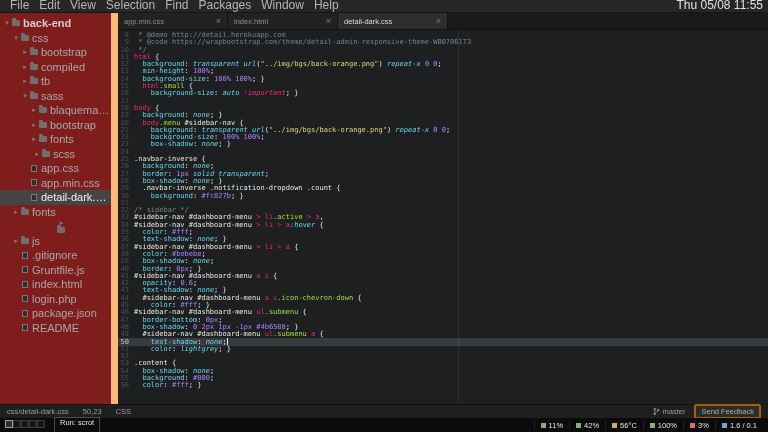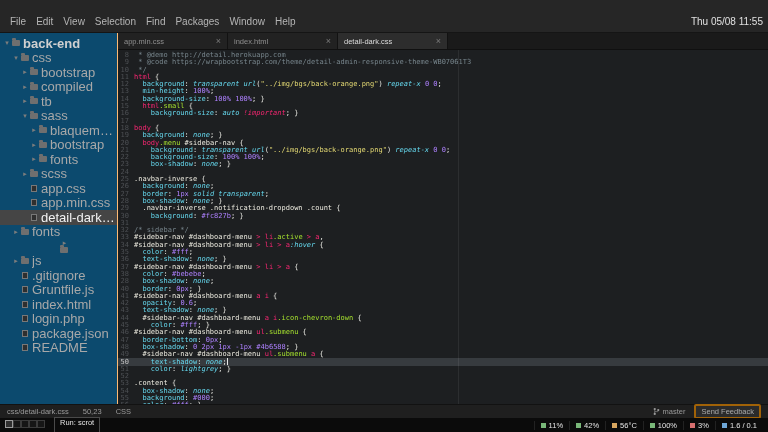--- a/index.html
+++ b/index.html
@@ -6,32 +6,32 @@
   html,body { background:#000; }
   .screen {
     position:relative; width:768px; height:432px; overflow:hidden;
     display:flex; flex-direction:column;
     background:#1d1f21;
     font-family:"Liberation Sans", sans-serif;
   }
   
   .menubar {
     flex:0 0 13px; height:13px; background:#262626; border-bottom:1px solid #151515;
-    display:flex; justify-content:space-between; align-items:flex-start;
-    padding:16px 5px; font-size:10px; color:#b5b5b5;
+    display:flex; justify-content:space-between; align-items:flex-end;
+    padding:0 5px; font-size:12px; color:#b5b5b5;
   }
   .menus { display:flex; align-items:center; }
   .menu-item { padding:0 5px; cursor:default; }
   .clock { color:#e0e0e0; }
   
   .main { flex:1; display:flex; min-height:0; }
   
   .sidebar {
-    flex:0 0 118px; width:118px; background:#0c4a6e; border-right:1px solid #fdba74;
-    padding-top:3px; font-size:13px; color:#a8a8a8; overflow:hidden;
+    flex:0 0 118px; width:118px; background:#7f1d1d; border-right:7px solid #fdba74;
+    padding-top:3px; font-size:11px; color:#a8a8a8; overflow:hidden;
   }
   .tree-row { height:14.5px; display:flex; align-items:center; white-space:nowrap; }
   .tree-row.selected { background:#454545; color:#f2f2f2; }
   .tree-row.root .tlabel { color:#d0d0d0; font-weight:bold; }
   .chev { flex:none; width:8px; text-align:center; color:#7d7d7d; font-size:7px; }
   .chev.open::before { content:"▾"; }
   .chev.closed::before { content:"▸"; }
   .dicon { flex:none; position:relative; width:8px; height:6px; margin:0 3px 0 1px;
            background:#6f6f6f; border-radius:1px; }
   .dicon::before { content:""; position:absolute; top:-2px; left:0; width:4px; height:2px;
@@ -165,21 +165,21 @@
         <div class="tree-row folder" style="padding-left: 30px;">
           <span class="chev closed"></span>
           <span class="dicon"></span>
           <span class="tlabel">bootstrap</span>
         </div>
         <div class="tree-row folder" style="padding-left: 30px;">
           <span class="chev closed"></span>
           <span class="dicon"></span>
           <span class="tlabel">fonts</span>
         </div>
-        <div class="tree-row folder" style="padding-left: 21px;">
+        <div class="tree-row folder" style="padding-left: 33px;">
           <span class="chev closed"></span>
           <span class="dicon"></span>
           <span class="tlabel">scss</span>
         </div>
         <div class="tree-row file" style="padding-left: 21px;">
           <span class="chev"></span>
           <span class="ficon"></span>
           <span class="tlabel">app.css</span>
         </div>
         <div class="tree-row file" style="padding-left: 21px;">

